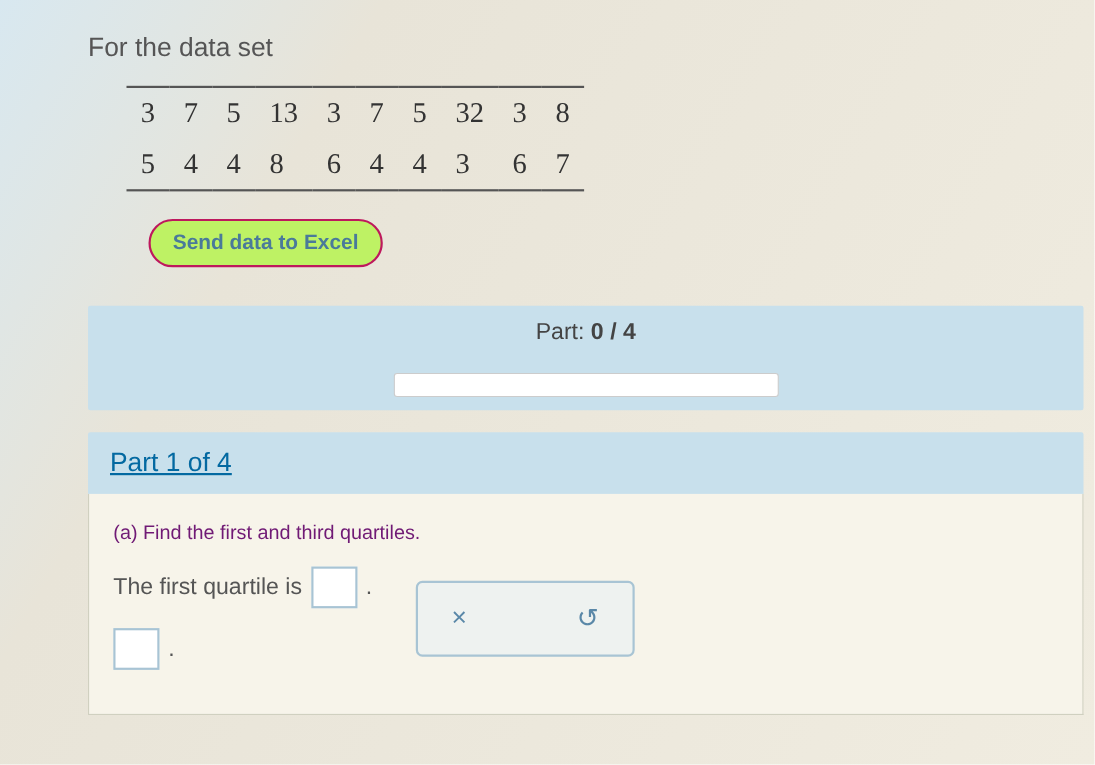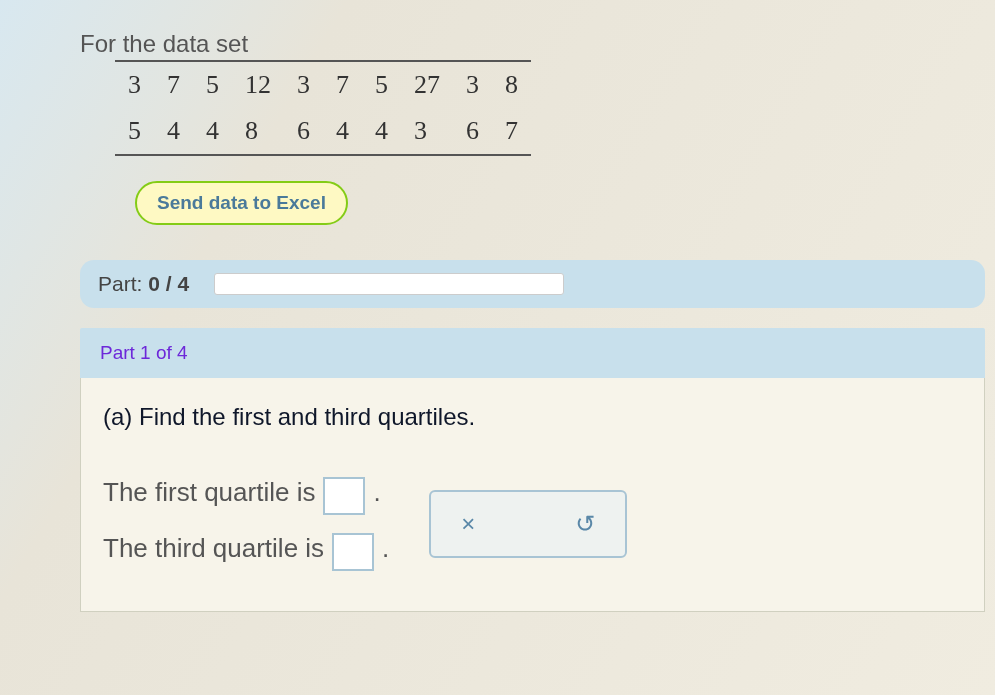--- a/index.html
+++ b/index.html
@@ -5,88 +5,90 @@
   * { box-sizing: border-box; margin: 0; padding: 0; }
   body {
     font-family: Arial, Helvetica, sans-serif;
     background: linear-gradient(120deg, #d8e8f0 0%, #e8e4d8 25%, #f0ece0 100%);
     width: 995px;
     height: 695px;
     padding: 30px 10px 10px 80px;
     color: #444;
     overflow: hidden;
   }
-  .prompt { font-size: 24px; color: #555; margin-bottom: 2px; }
+  .prompt { font-size: 24px; color: #555; margin-bottom: 20px; }
   .data-table {
     margin-left: 35px;
     margin-bottom: 25px;
   }
   .data-table table {
     border-collapse: collapse;
     border-top: 2px solid #555;
     border-bottom: 2px solid #555;
   }
   .data-table td {
     font-family: Georgia, 'Times New Roman', serif;
     font-size: 26px;
     color: #333;
     padding: 8px 13px;
     text-align: left;
   }
   .excel-btn {
     margin-left: 55px;
     display: inline-block;
-    border: 2px solid #84cc16;
+    border: 2px solid #be185d;
     border-radius: 22px;
     padding: 9px 20px;
     font-size: 19px;
     font-weight: bold;
     color: #4a7a9a;
-    background: #fef9c3;
+    background: #bef264;
     cursor: pointer;
     margin-bottom: 35px;
   }
   .part-progress {
     background: #c8e0ec;
     padding: 12px 18px;
     display: flex;
     align-items: center;
     gap: 25px;
     margin-bottom: 20px;
-    border-radius: 14px;
+    border-radius: 2px;
+    flex-direction: column;
   }
   .part-progress .label { font-size: 21px; color: #444; }
   .part-progress .label b { font-weight: bold; }
   .progress-bar {
     width: 350px; height: 22px;
     background: #fff;
     border: 1px solid #ccc;
     border-radius: 3px;
   }
   .part-header {
     background: #c8e0ec;
     padding: 14px 20px;
-    font-size: 19px;
-    color: #6d28d9;
+    font-size: 24px;
+    color: #0369a1;
     border-radius: 2px 2px 0 0;
+    text-decoration: underline;
   }
   .part-body {
     background: #f7f4ea;
     border: 1px solid #d0d0c0;
     border-top: none;
     padding: 25px 22px 40px 22px;
   }
-  .question { font-size: 24px; color: #0f172a; margin-bottom: 46px; }
+  .question { font-size: 18px; color: #701a75; margin-bottom: 20px; }
   .answer-row {
     display: flex;
     align-items: center;
     gap: 40px;
   }
   .answers { display: flex; flex-direction: column; gap: 18px; }
-  .answer-line { font-size: 26px; color: #555; display: flex; gap: 8px; }
+  .answer-line { font-size: 21px; color: #555; display: flex; align-items: center; gap: 8px; }
   .answer-box {
     width: 42px; height: 38px;
     border: 2px solid #a8c4d4;
     background: #fff;
     display: inline-block;
   }
   .feedback-box {
     border: 2px solid #a8c4d4;
     border-radius: 6px;
     background: #eef2f0;
@@ -105,25 +107,25 @@
 
 <div class="prompt">For the data set</div>
 
 <div class="data-table">
   <table>
     <tbody>
         <tr>
       <td>3</td>
       <td>7</td>
       <td>5</td>
-      <td>12</td>
+      <td>13</td>
       <td>3</td>
       <td>7</td>
       <td>5</td>
-      <td>27</td>
+      <td>32</td>
       <td>3</td>
       <td>8</td>
     </tr>
     <tr>
       <td>5</td>
       <td>4</td>
       <td>4</td>
       <td>8</td>
       <td>6</td>
       <td>4</td>
@@ -149,21 +151,20 @@
 <div class="part-body">
   <div class="question">(a) Find the first and third quartiles.</div>
   <div class="answer-row">
     <div class="answers">
       <div class="answer-line">
         <span>The first quartile is</span>
         <span class="answer-box"></span>
         <span>.</span>
       </div>
       <div class="answer-line">
-        <span>The third quartile is</span>
         <span class="answer-box"></span>
         <span>.</span>
       </div>
     </div>
     <div class="feedback-box">
       <span class="x-icon">×</span>
       <span class="reset-icon">↺</span>
     </div>
   </div>
 </div>

